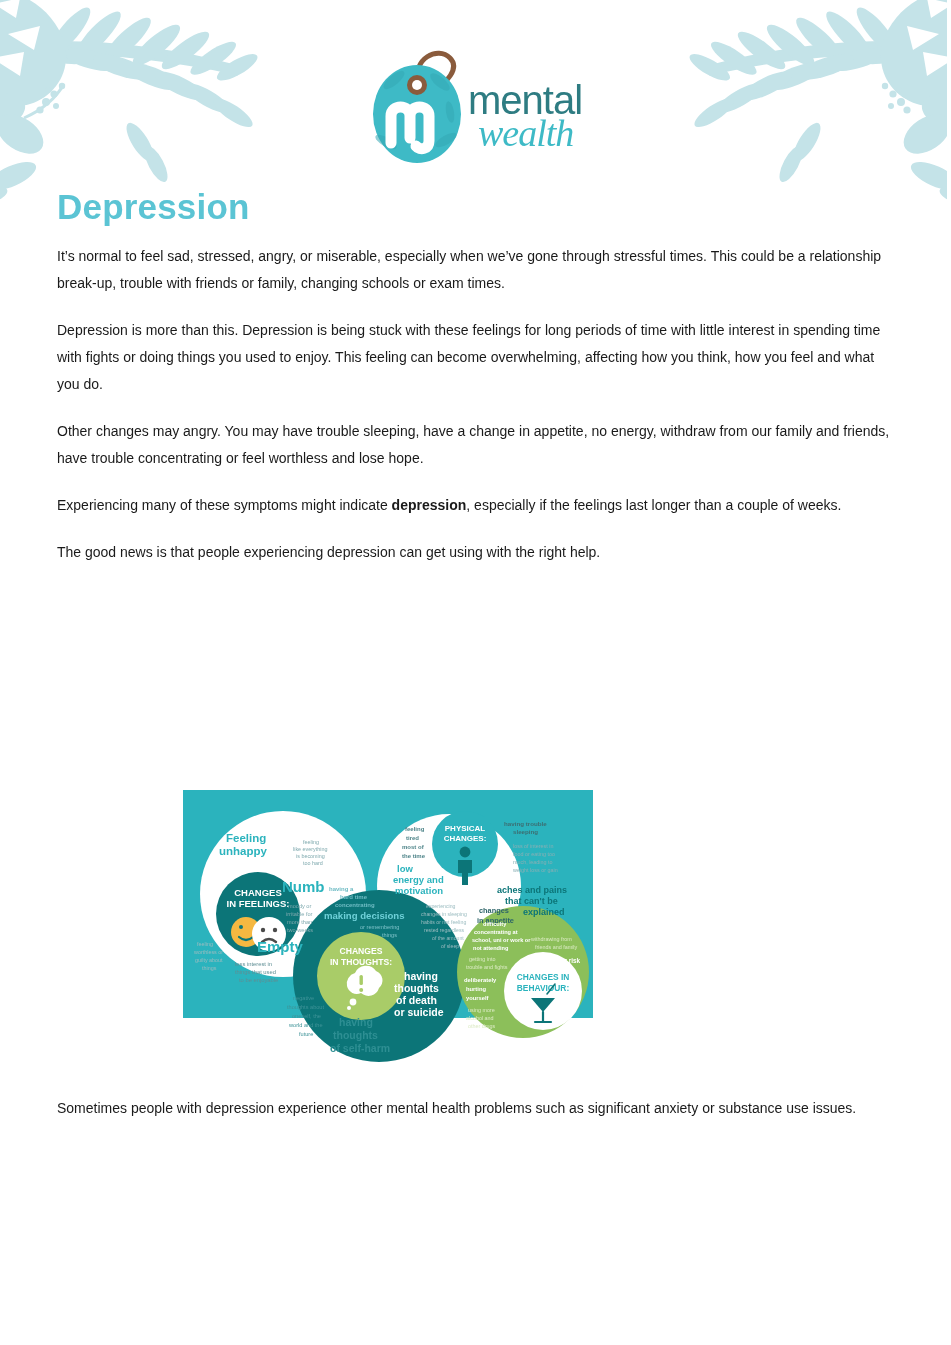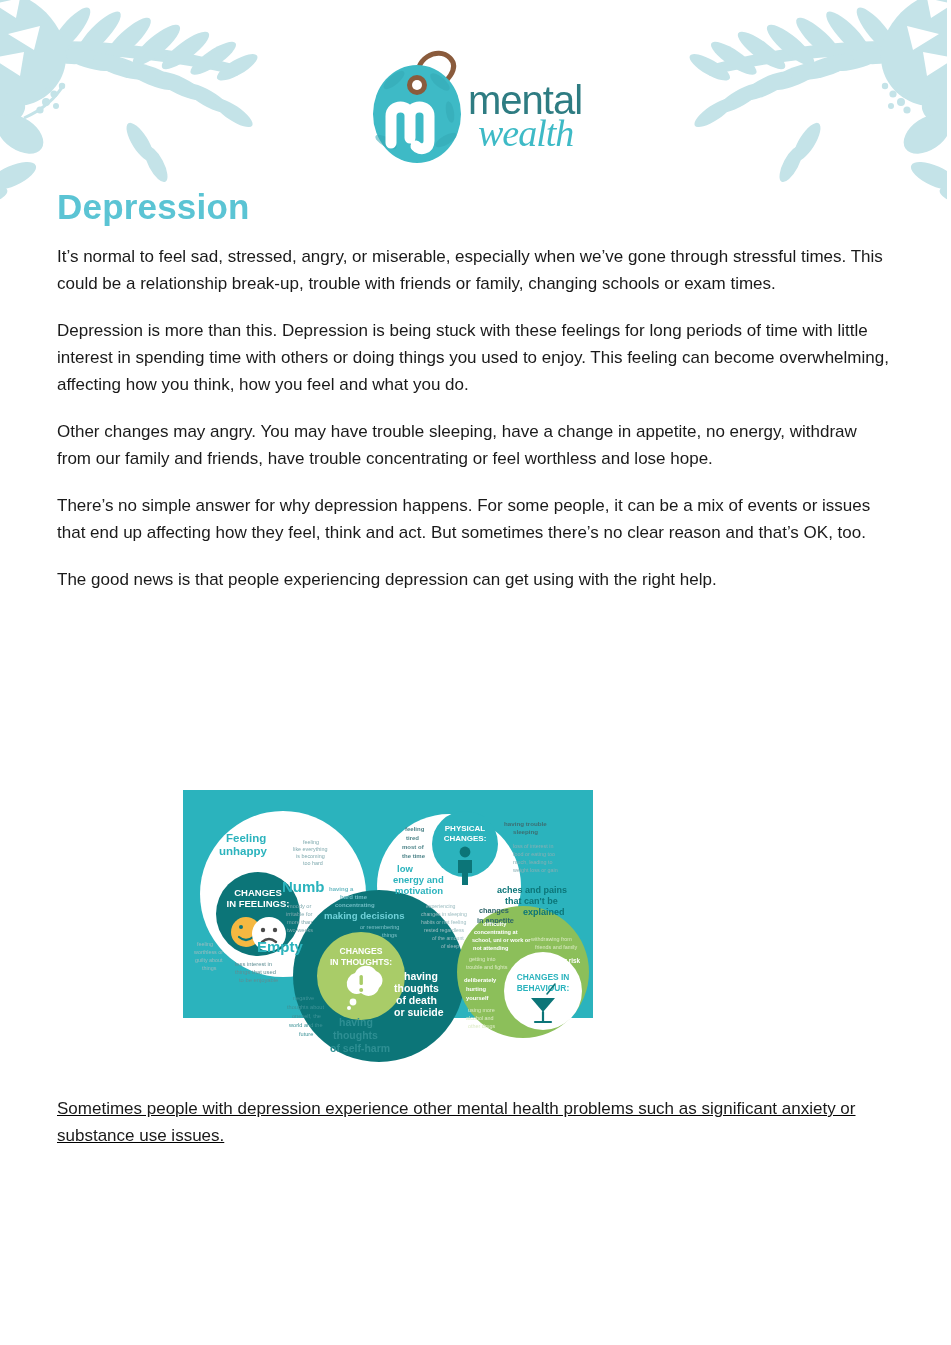--- a/index.html
+++ b/index.html
@@ -49,21 +49,21 @@
   }
 
   
   .body-copy {
     position: absolute;
     left: 57px;
     top: 243px;
     width: 836px;
   }
   .para {
-    font-size: 17px;
+    font-size: 14px;
     line-height: 27px;
     color: #1a1a1a;
     margin-bottom: 20px;
     text-align: left;
   }
   .para b { font-weight: bold; }
 
   
   .signs-block {
     position: absolute;
@@ -94,21 +94,20 @@
     width: 410px;
     height: 292px;
   }
 
   
   .bottom-copy {
     position: absolute;
     left: 57px;
     top: 1095px;
     width: 836px;
-    text-decoration: underline;
   }
 </style>
 </head>
 <body>
 
 <div class="page">
 
   <svg class="foliage foliage-left" width="300" height="215" viewBox="0 0 300 215" aria-hidden="true">
     <g fill="#C4E3E8">
 
@@ -224,23 +223,23 @@
       <text x="108" y="72" font-family="'Liberation Sans', sans-serif" font-size="40" fill="#2E7C82" letter-spacing="-1">mental</text>
 
       <text x="118" y="104" font-family="'Liberation Serif', serif" font-size="38" fill="#3EBAC6" font-style="italic" letter-spacing="-1">wealth</text>
     </svg>
   </div>
 
   <h1 class="page-title">Depression</h1>
 
   <div class="body-copy">
     <p class="para">It’s normal to feel sad, stressed, angry, or miserable, especially when we’ve gone through stressful times. This could be a relationship break-up, trouble with friends or family, changing schools or exam times.</p>
-    <p class="para">Depression is more than this. Depression is being stuck with these feelings for long periods of time with little interest in spending time with others or doing things you used to enjoy. This feeling can become overwhelming, affecting how you think, how you feel and what you do.</p>
+    <p class="para">Depression is more than this. Depression is being stuck with these feelings for long periods of time with little interest in spending time with fights or doing things you used to enjoy. This feeling can become overwhelming, affecting how you think, how you feel and what you do.</p>
     <p class="para">Other changes may angry.  You may have trouble sleeping, have a change in appetite, no energy, withdraw from our family and friends, have trouble concentrating or feel worthless and lose hope.</p>
-    <p class="para">There’s no simple answer for why depression happens. For some people, it can be a mix of events or issues that end up affecting how they feel, think and act. But sometimes there’s no clear reason and that’s OK, too.</p>
+    <p class="para"><span>Experiencing many of these symptoms might indicate </span><b>depression</b><span>, especially if the feelings last longer than a couple of weeks.</span></p>
     <p class="para">The good news is that people experiencing depression can get using with the right help.</p>
   </div>
 
 
   <div class="infographic">
     <svg width="410" height="292" viewBox="0 0 410 292" aria-hidden="true">
 
       <rect x="0" y="4" width="410" height="228" fill="#2BB3BD"></rect>
 
       <circle cx="100" cy="108" r="83" fill="#ffffff"></circle>

